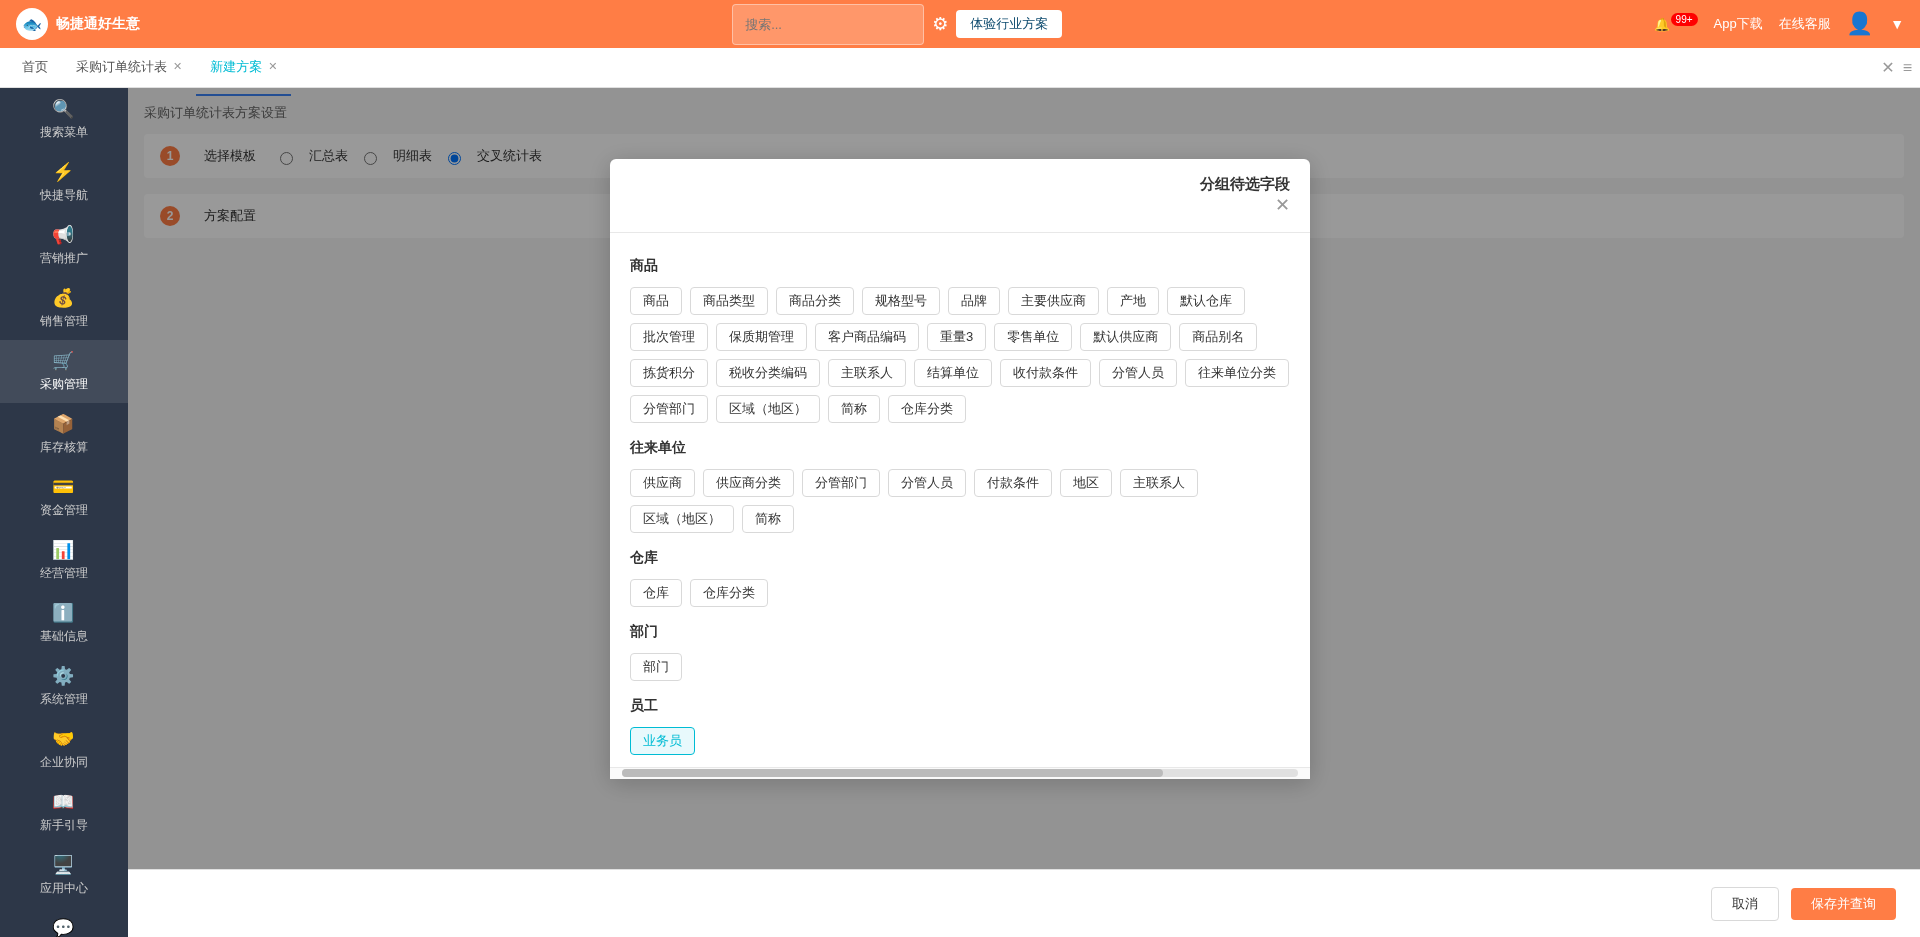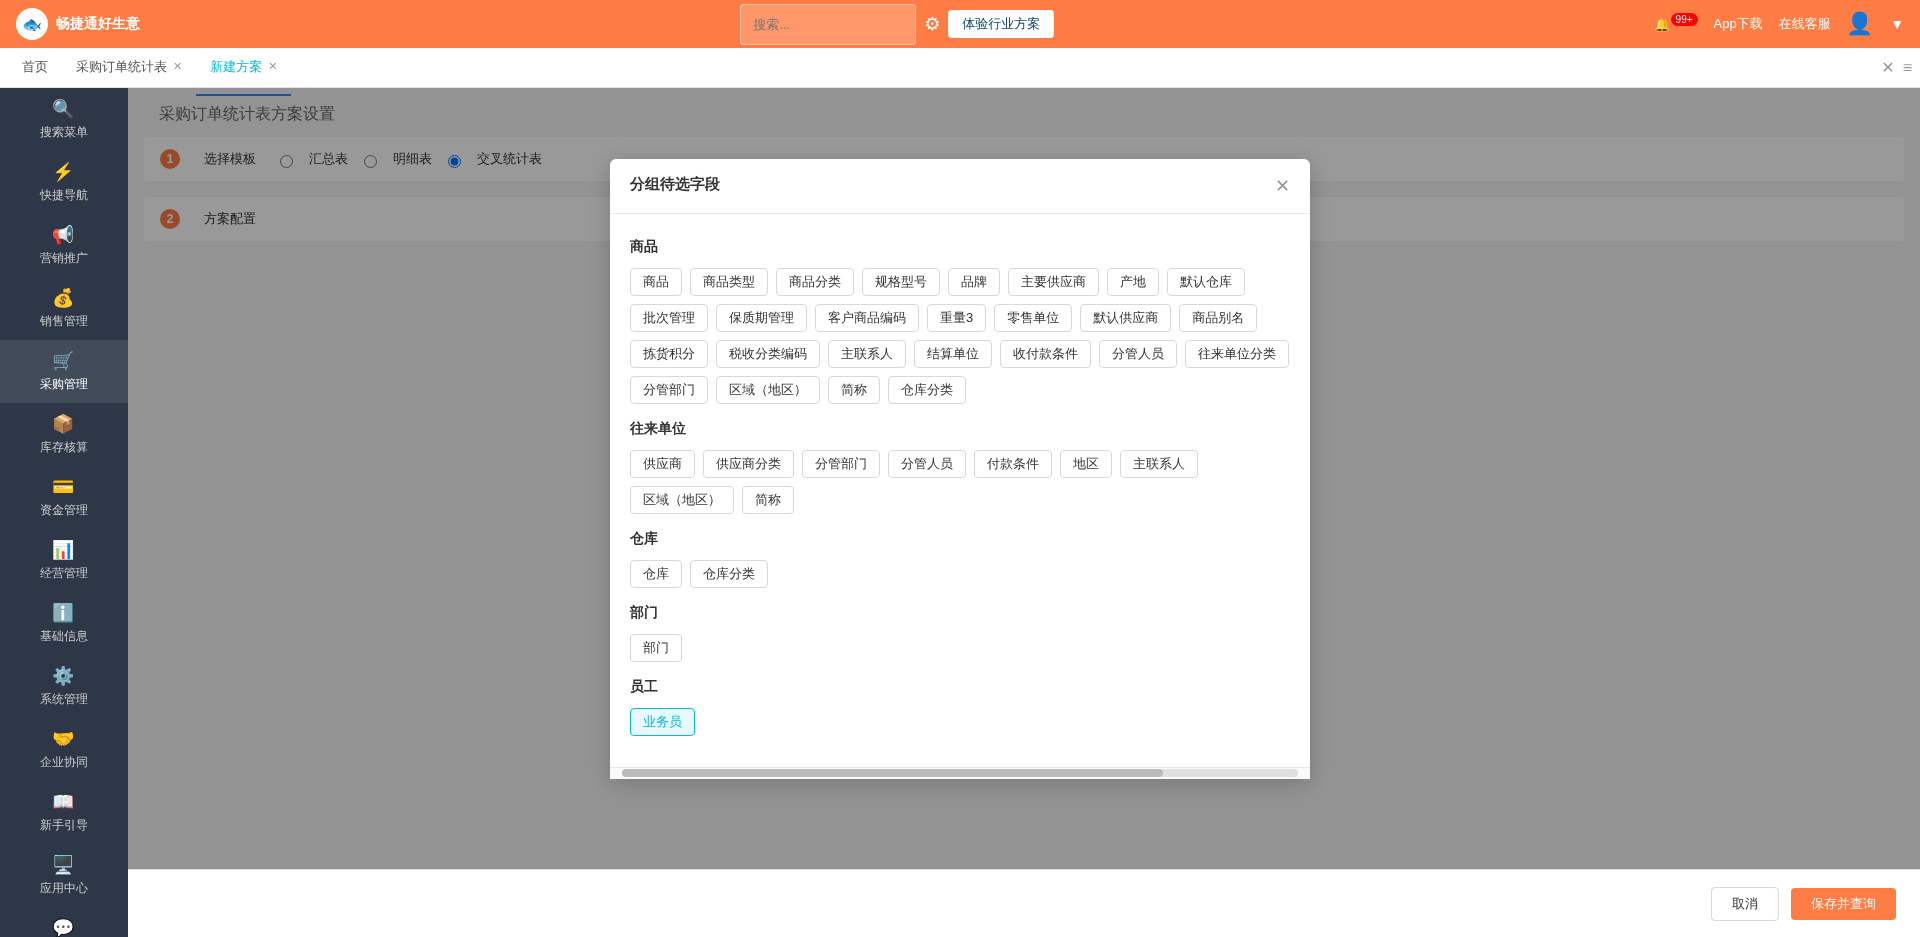--- a/index.html
+++ b/index.html
@@ -35,21 +35,21 @@
       align-items: center;
       gap: 8px;
     }
     .header-search {
       background: rgba(255,255,255,0.2);
       border: 1px solid rgba(255,255,255,0.4);
       border-radius: 4px;
       padding: 12px 12px;
       color: #fff;
       font-size: 13px;
-      width: 176px;
+      width: 192px;
     }
     .header-btn {
       background: #fff;
       color: #0c4a6e;
       border: none;
       border-radius: 4px;
       padding: 5px 14px;
       cursor: pointer;
       font-size: 13px;
     }
@@ -157,23 +157,24 @@
       border-radius: 6px;
       box-shadow: 0 4px 24px rgba(0,0,0,0.2);
       z-index: 300;
       display: flex;
       flex-direction: column;
     }
     .modal-header {
       padding: 16px 20px;
       border-bottom: 1px solid #e8e8e8;
       display: flex;
-      align-items: flex-start;
+      align-items: flex-end;
       justify-content: space-between;
       flex-shrink: 0;
+      flex-direction: column;
     }
     .modal-title { font-size: 15px; font-weight: bold; color: #333; }
     .modal-close { cursor: pointer; font-size: 18px; color: #999; }
     .modal-body {
       padding: 16px 20px;
       overflow-y: auto;
       flex: 1;
     }
 
     
@@ -368,21 +369,21 @@
     <span>应用中心</span>
   </div>
   <div class="sidebar-item">
     <span class="sidebar-icon">💬</span>
 
   </div>
 
 </div>
 
 <div class="main-content">
-  <div style="font-size:16px;color:#666;margin-bottom:12px;margin-left:15px;">采购订单统计表方案设置</div>
+  <div style="font-size:13px;color:#666;margin-bottom:12px;">采购订单统计表方案设置</div>
 
   <div class="step-bar">
     <div class="step-num">1</div>
     <span class="step-label">选择模板</span>
     <div class="radio-group">
       <label class="radio-option">
         <input type="radio" name="template" style=""> 
           <span>汇总表</span>
       </label>
       <label class="radio-option">

